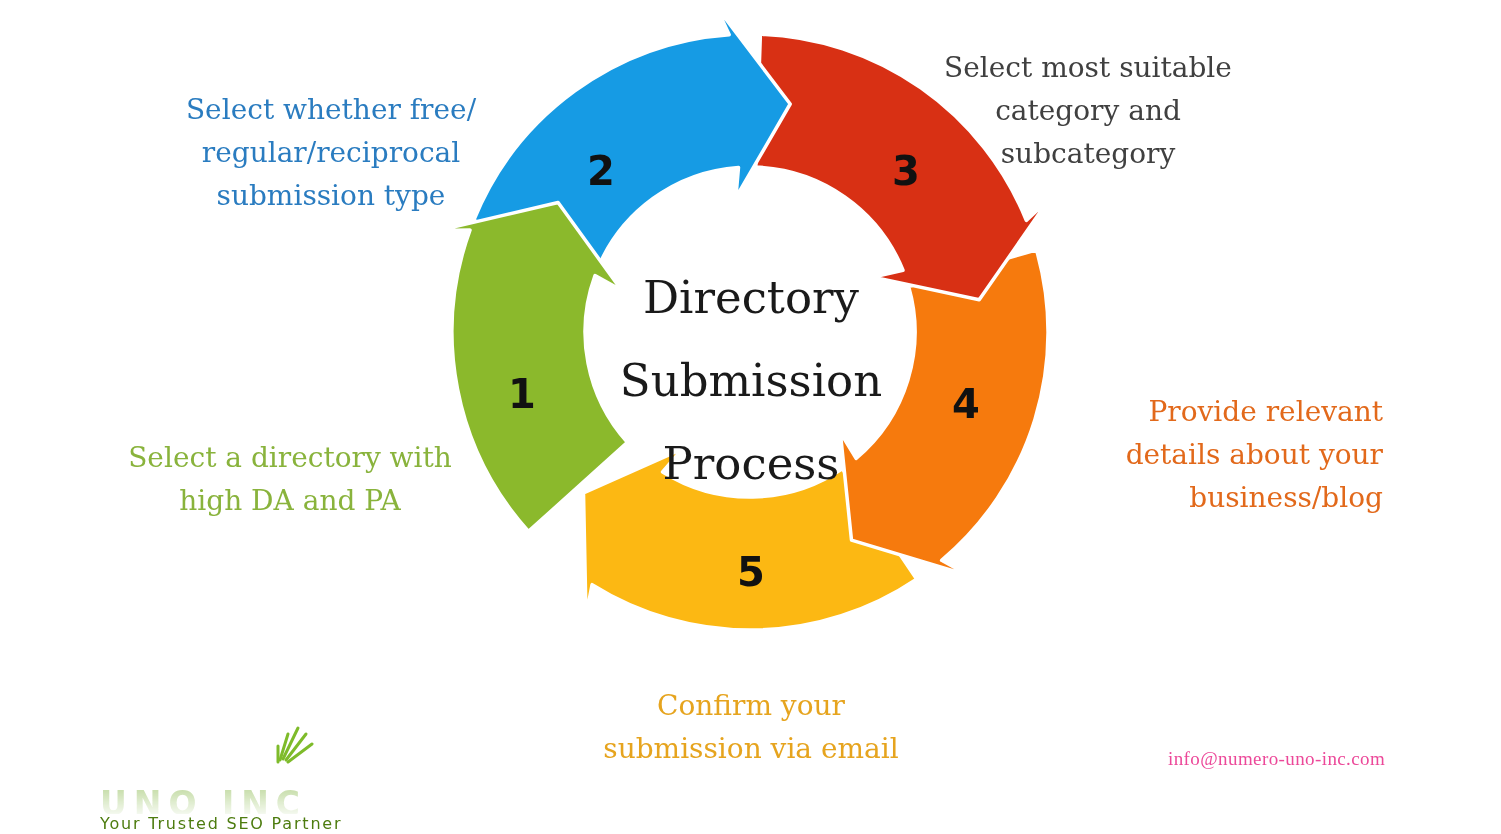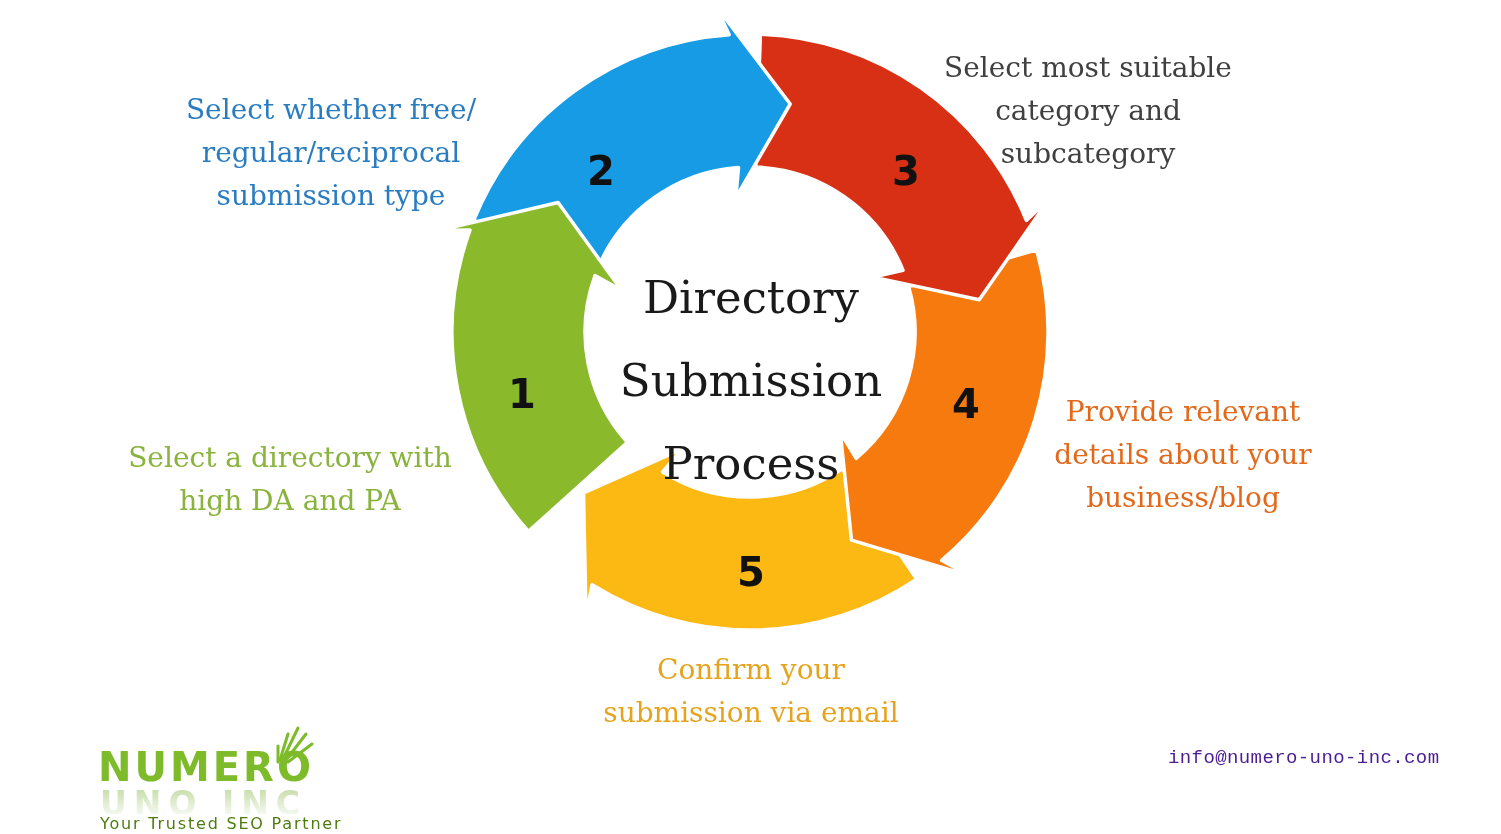--- a/index.html
+++ b/index.html
@@ -15,21 +15,21 @@
     white-space:pre-line;
   }
   .step-label {
     position:absolute; text-align:center; font-size:28px; line-height:43px;
     white-space:pre-line;
   }
   .lbl-1 { left:90px;  top:436px; width:400px; }
   .lbl-2 { left:121px; top:88px;  width:420px; }
   .lbl-3 { left:888px; top:46px;  width:400px; }
   .lbl-4 { left:983px; top:390px; width:400px; }
-  .lbl-5 { left:551px; top:648px; width:400px; }
+  .lbl-5 { left:551px; top:684px; width:400px; }
 
   .num {
     position:absolute; transform:translate(-50%,-50%);
     font-family:"DejaVu Sans", sans-serif; font-weight:bold; font-size:40px;
     color:#111111;
   }
   .num-1 { left:522px; top:394px; }
   .num-2 { left:601px; top:171px; }
   .num-3 { left:906px; top:171px; }
   .num-4 { left:966px; top:404px; }
@@ -48,22 +48,22 @@
     mask-image:linear-gradient(to bottom, rgba(0,0,0,0.9), rgba(0,0,0,0.15));
   }
   .tagline {
     position:absolute; left:100px; top:814px;
     font-family:"DejaVu Sans", sans-serif; font-weight:normal; font-size:16px;
     letter-spacing:1.8px; color:#4d7c0f;
   }
   .starburst { position:absolute; left:268px; top:722px; }
   .contact {
     position:absolute; left:1168px; top:742px; text-align:left;
-    font-family:Liberation Mono, monospace; font-size:19px; line-height:33px;
-    letter-spacing:0.4px; color:#4c1d95;
+    font-family:Liberation Serif, serif; font-size:19px; line-height:33px;
+    letter-spacing:0.4px; color:#ec4899;
   }
 </style>
 </head>
 <body>
 
 <div class="stage">
 
   <svg id="arrows" width="1501" height="834" viewBox="0 0 1501 834">
       <path d="M916.6,579.1 A298,298 0 0 1 592.1,584.7 L586.0,616.1 L583.5,492.8 L682.5,448.9 L662.6,471.9 A165,165 0 0 0 842.3,468.8 Z" fill="#fcb813" stroke="#ffffff" stroke-width="3.5" stroke-linejoin="round"></path>
       <path d="M1036.5,249.9 A298,298 0 0 1 941.6,560.3 L969.5,575.8 L851.5,540.1 L840.3,432.3 L856.1,458.4 A165,165 0 0 0 908.6,286.5 Z" fill="#f67a0d" stroke="#ffffff" stroke-width="3.5" stroke-linejoin="round"></path>
@@ -77,33 +77,32 @@
 Process</div>
 
   <div class="step-label lbl-2" style="color: rgb(42, 124, 192);">Select whether free/
 regular/reciprocal
 submission type</div>
   <div class="step-label lbl-1" style="color: rgb(137, 179, 60);">Select a directory with
 high DA and PA</div>
   <div class="step-label lbl-3" style="color: #404040;">Select most suitable
 category and
 subcategory</div>
-  <div class="step-label lbl-4" style="color: rgb(226, 105, 27);">Provide relevant
+  <div class="step-label lbl-4" style="color: rgb(226, 105, 27); text-align: right;">Provide relevant
 details about your
 business/blog</div>
   <div class="step-label lbl-5" style="color: rgb(230, 164, 30);">Confirm your
 submission via email</div>
 
   <div class="num num-1" style="color: rgb(17, 17, 17);">1</div>
   <div class="num num-2" style="color: rgb(17, 17, 17);">2</div>
   <div class="num num-3" style="color: rgb(17, 17, 17);">3</div>
   <div class="num num-4" style="color: rgb(17, 17, 17);">4</div>
   <div class="num num-5" style="color: rgb(17, 17, 17);">5</div>
 
-  <div class="logo-main">NUMERO</div>
   <svg class="starburst" width="48" height="48" viewBox="0 0 48 48">
     <g stroke="#7ebb2a" stroke-width="3" stroke-linecap="round">
       <line x1="10" y1="40" x2="10" y2="24"></line>
       <line x1="12" y1="38" x2="20" y2="12"></line>
       <line x1="15" y1="37" x2="30" y2="6"></line>
       <line x1="18" y1="38" x2="38" y2="12"></line>
       <line x1="20" y1="40" x2="44" y2="22"></line>
     </g>
   </svg>
   <div class="logo-reflection">uno inc</div>

